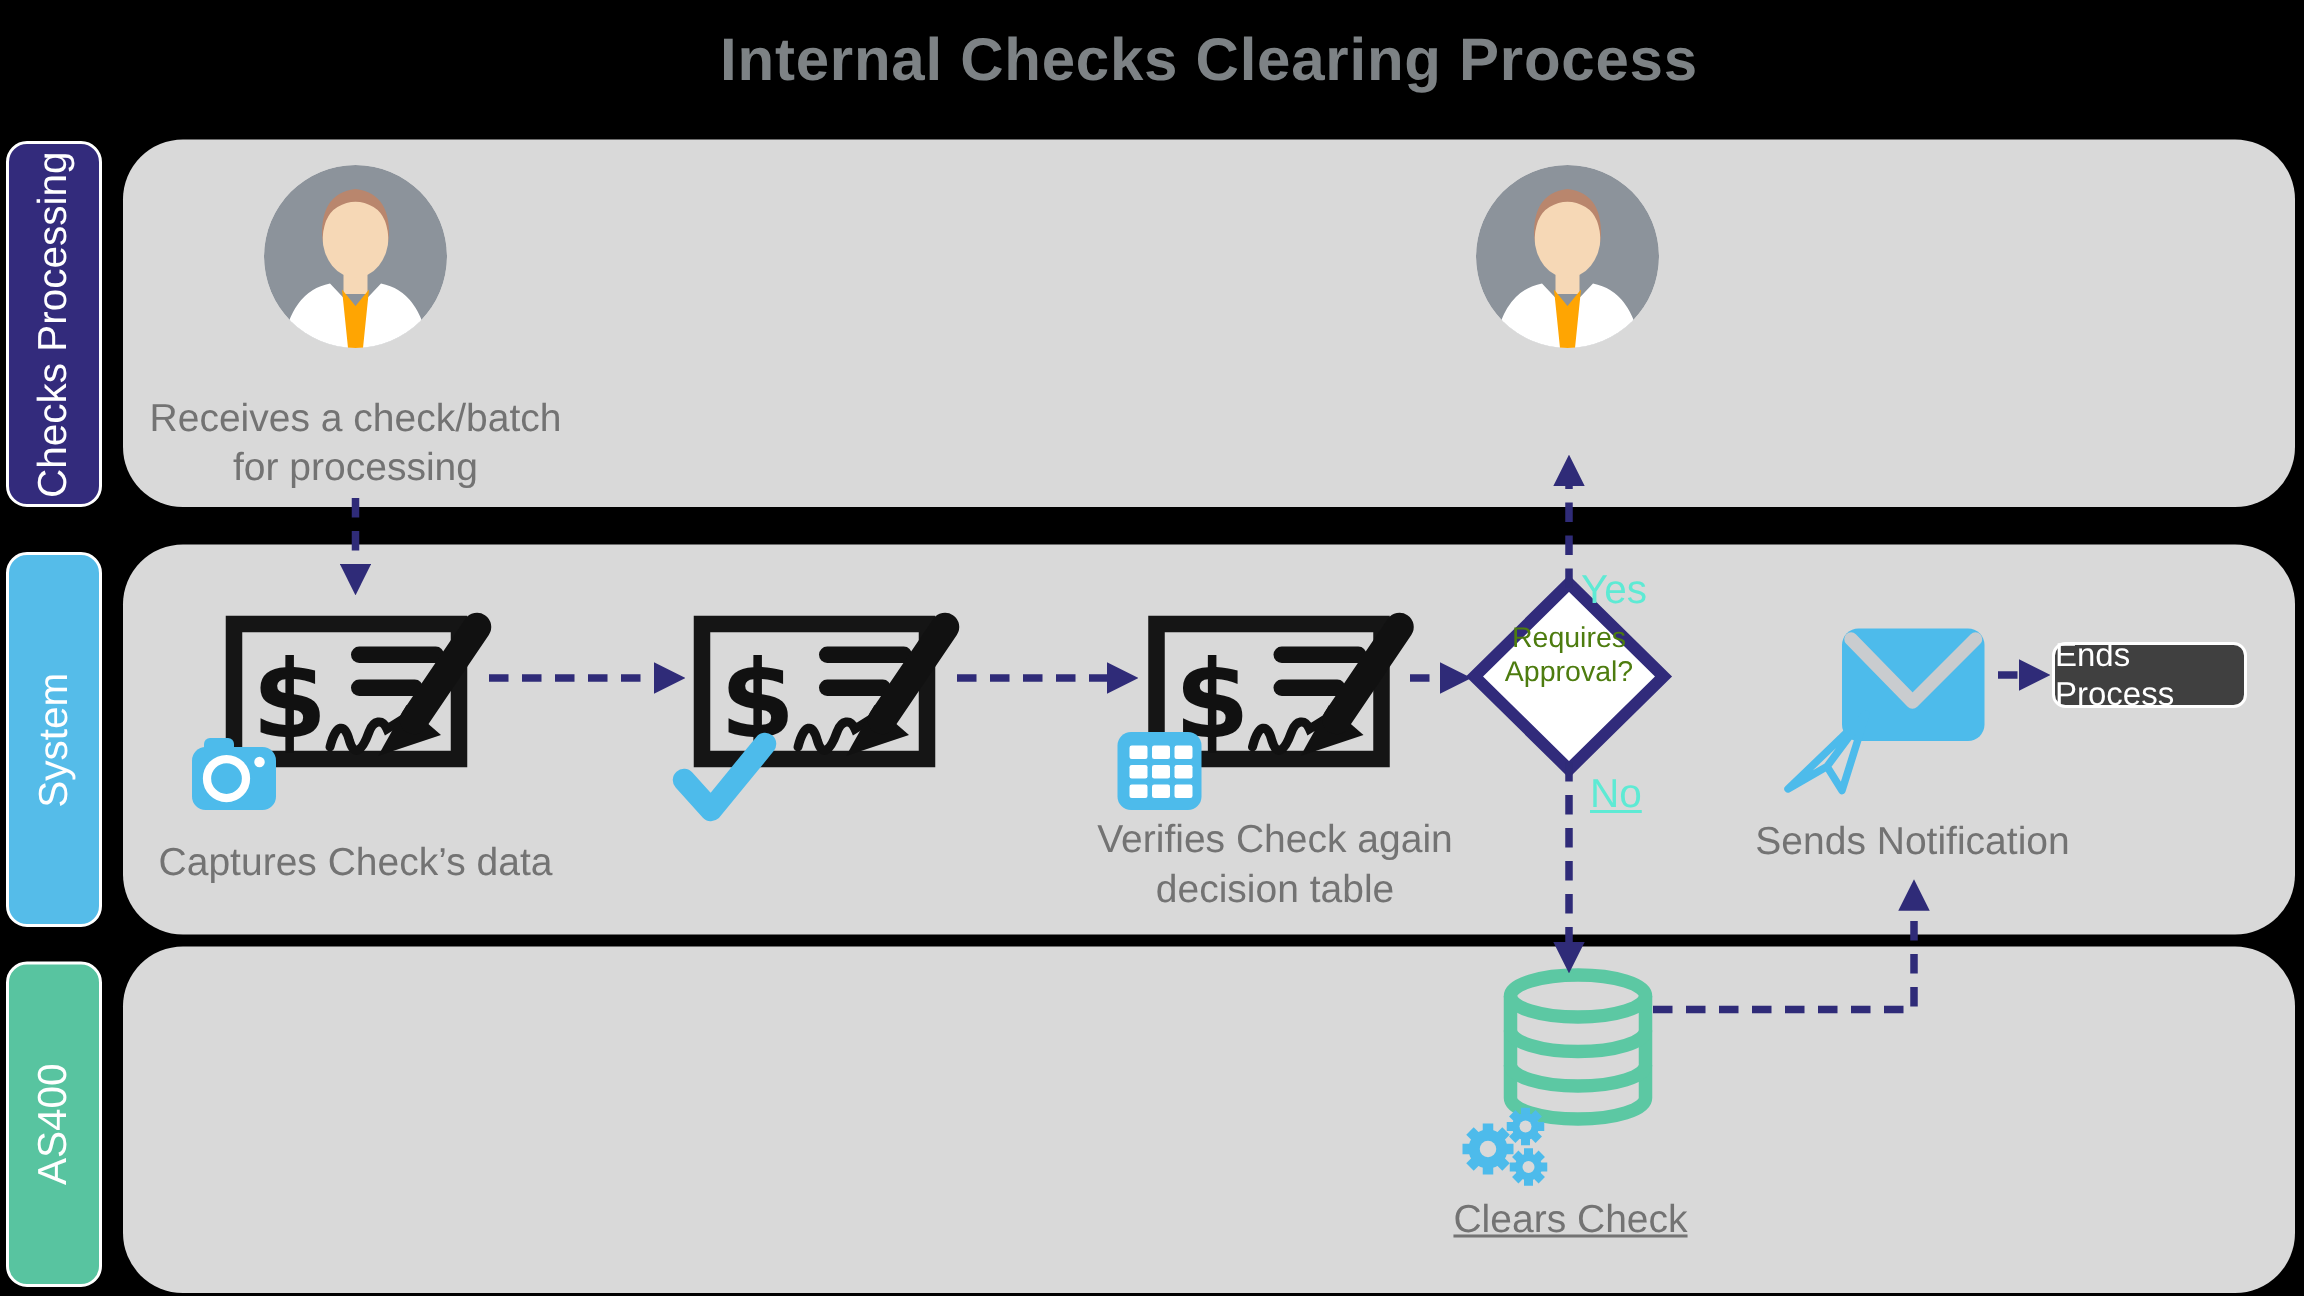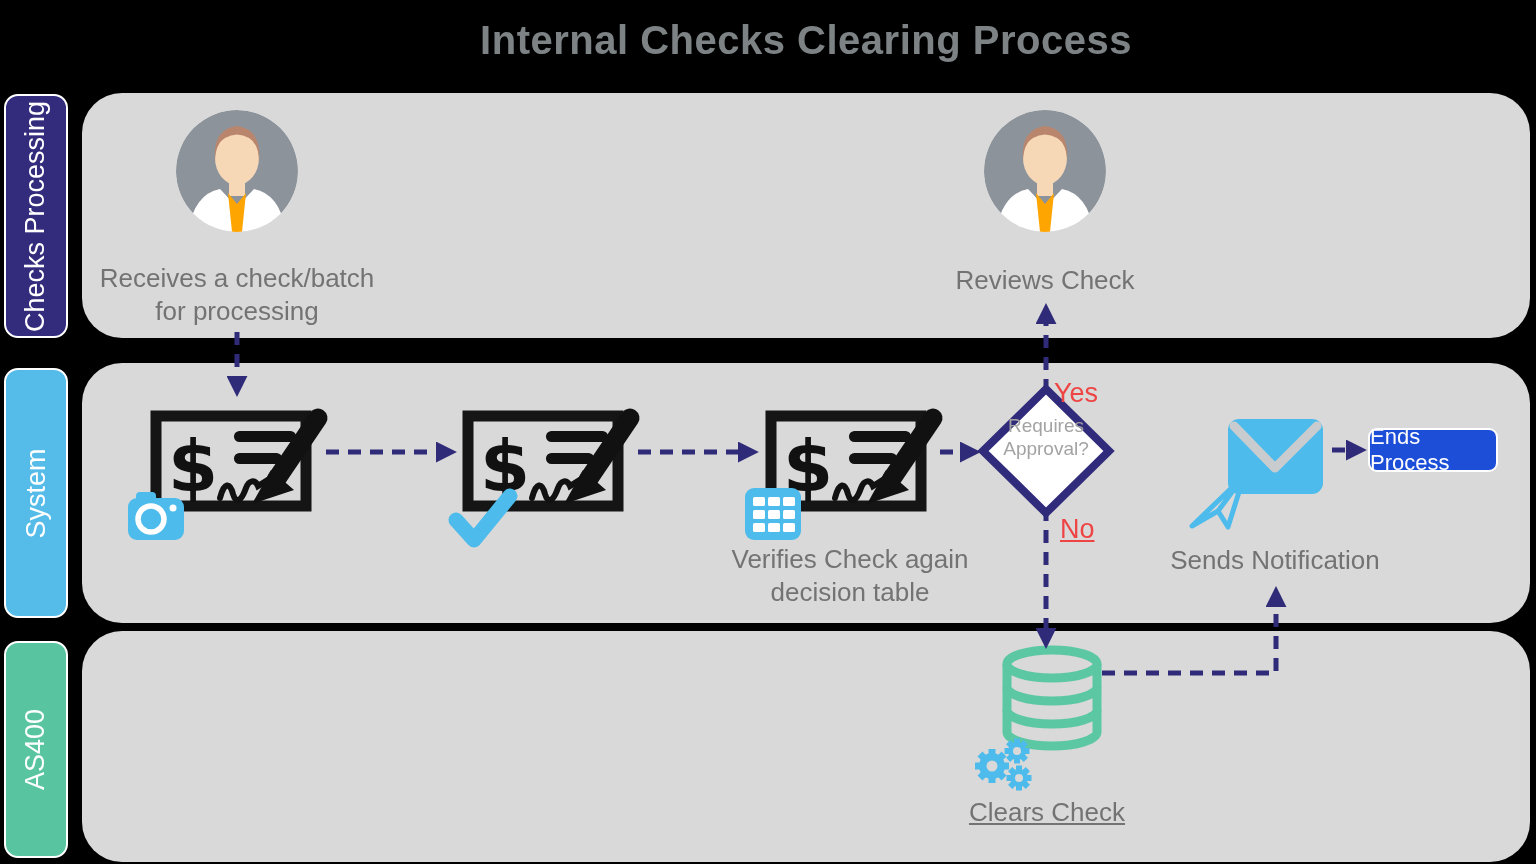--- a/index.html
+++ b/index.html
@@ -23,28 +23,28 @@
   }
   .lane-label .vtext{
     transform:rotate(-90deg);white-space:nowrap;color:#fff;font-size:27px;font-weight:400;
   }
   .ll1{top:94px;height:244px;background:#332b7c;}
   .ll2{top:368px;height:250px;background:#55bce9;}
   .ll3{top:641px;height:217px;background:#58c4a0;}
   .node-label{
     position:absolute;color:#737373;font-size:26px;line-height:33px;text-align:center;
   }
-  .yn-label{position:absolute;color:#ef4444;font-size:27px;}
+  .yn-label{position:absolute;color:#5eead4;font-size:27px;}
   .diamond-text{
     position:absolute;left:978px;top:414px;width:136px;text-align:center;
-    color:#a3a3a3;font-size:19px;line-height:23px;
+    color:#4d7c0f;font-size:19px;line-height:23px;
   }
   .ends-process{
     position:absolute;left:1368px;top:428px;width:130px;height:44px;
-    background:#1d4ed8;border:2.5px solid #fff;border-radius:9px;box-sizing:border-box;
+    background:#404040;border:2.5px solid #fff;border-radius:9px;box-sizing:border-box;
     color:#fff;font-size:22px;display:flex;align-items:center;justify-content:center;
   }
   svg{position:absolute;overflow:visible;}
   .overlay{left:0;top:0;pointer-events:none;}
 </style>
 </head>
 <body>
 
 <div class="canvas">
 
@@ -89,39 +89,39 @@
       </defs>
     <g clip-path="url(#av2)">
       <circle cx="61" cy="61" r="61" fill="#8c939b"></circle>
       <rect x="53" y="62" width="16" height="24" fill="#f6d8b6"></rect>
       <path d="M12,122 Q18,84 44,79 L61,97 L78,79 Q104,84 110,122 Z" fill="#ffffff"></path>
       <polygon points="52,83 61,94 70,83 66,122 56,122" fill="#ffa502"></polygon>
       <ellipse cx="61" cy="48" rx="22" ry="27" fill="#f6d8b6"></ellipse>
       <path d="M39,52 Q36,19 61,16 Q86,19 83,52 Q83,34 73,28 Q61,21 49,28 Q39,34 39,52 Z" fill="#b9866d"></path>
     </g>
   </svg>
-  <div class="node-label" style="left:920px;top:264px;width:250px;">Reviews Check</div>
 
   <svg style="left:128px;top:396px;" width="200" height="150" viewBox="0 0 200 150">
     <g transform="translate(26,2)">
       <rect x="2" y="18" width="150" height="90" fill="none" stroke="#151515" stroke-width="11"></rect>
       <text x="14" y="93" font-size="72" font-weight="bold" font-family="DejaVu Sans, sans-serif" fill="#111">$</text>
       <rect x="80" y="33" width="62" height="11" rx="5.5" fill="#111"></rect>
       <rect x="80" y="55" width="48" height="11" rx="5.5" fill="#111"></rect>
       <path d="M66,100 c4,-16 10,-16 13,-4 c3,10 8,8 13,-6 c3,-8 9,-9 12,-2 l16,-10" fill="none" stroke="#111" stroke-width="6" stroke-linecap="round"></path>
       <polygon points="98,106 117,72 140,92" fill="#111"></polygon>
       <line x1="122" y1="82" x2="164" y2="20" stroke="#111" stroke-width="19" stroke-linecap="round"></line>
     </g>
     <g transform="translate(0,94)">
       <rect x="8" y="2" width="20" height="14" rx="4" fill="#4dbbeb"></rect>
       <rect x="0" y="8" width="56" height="42" rx="9" fill="#4dbbeb"></rect>
       <circle cx="23" cy="29" r="13" fill="#4dbbeb" stroke="#fff" stroke-width="5.5"></circle>
       <circle cx="45" cy="18" r="3.5" fill="#fff"></circle>
     </g>
   </svg>
+  <div class="node-label" style="left:92px;top:558px;width:290px;">Captures Check’s data</div>
 
   <svg style="left:440px;top:396px;" width="200" height="150" viewBox="0 0 200 150">
     <g transform="translate(26,2)">
       <rect x="2" y="18" width="150" height="90" fill="none" stroke="#151515" stroke-width="11"></rect>
       <text x="14" y="93" font-size="72" font-weight="bold" font-family="DejaVu Sans, sans-serif" fill="#111">$</text>
       <rect x="80" y="33" width="62" height="11" rx="5.5" fill="#111"></rect>
       <rect x="80" y="55" width="48" height="11" rx="5.5" fill="#111"></rect>
       <path d="M66,100 c4,-16 10,-16 13,-4 c3,10 8,8 13,-6 c3,-8 9,-9 12,-2 l16,-10" fill="none" stroke="#111" stroke-width="6" stroke-linecap="round"></path>
       <polygon points="98,106 117,72 140,92" fill="#111"></polygon>
       <line x1="122" y1="82" x2="164" y2="20" stroke="#111" stroke-width="19" stroke-linecap="round"></line>

